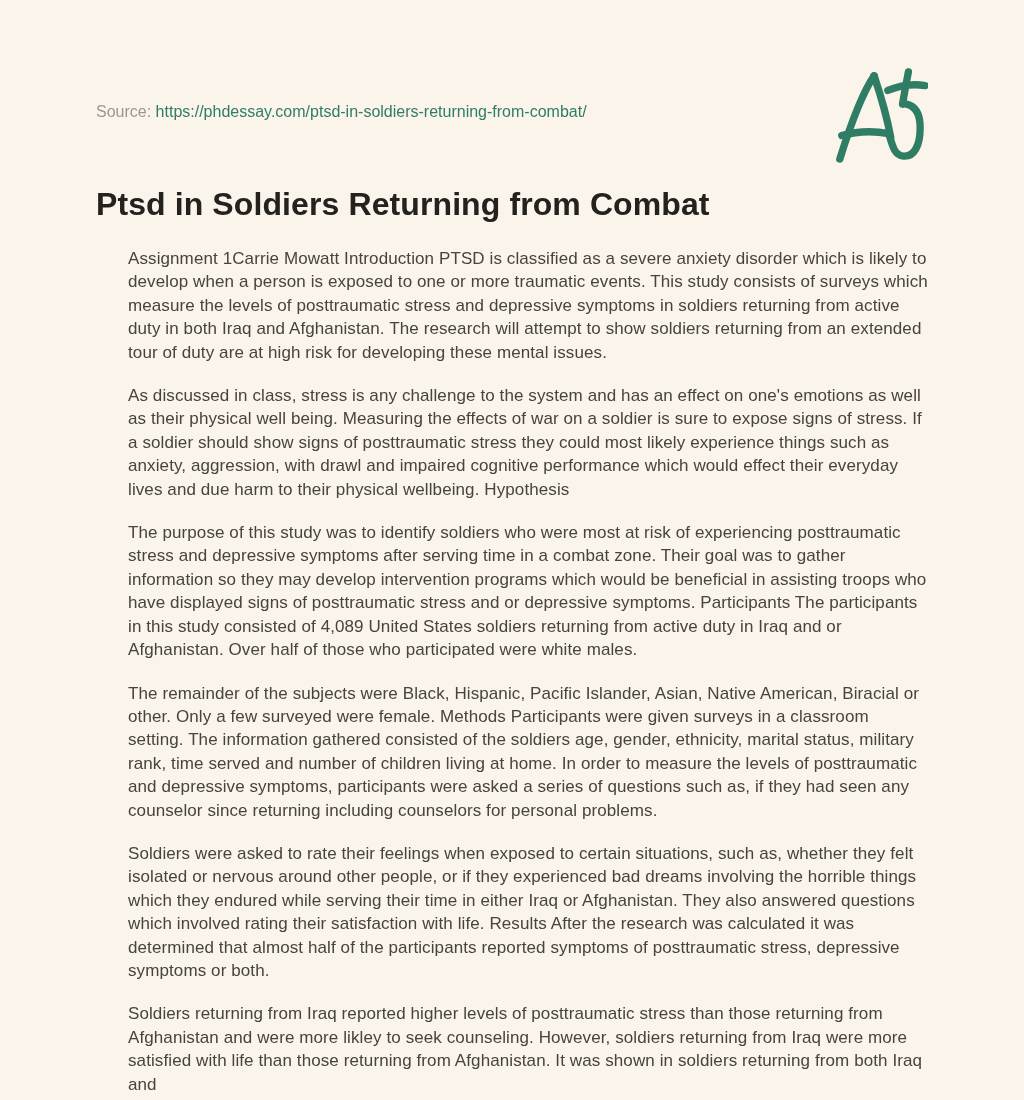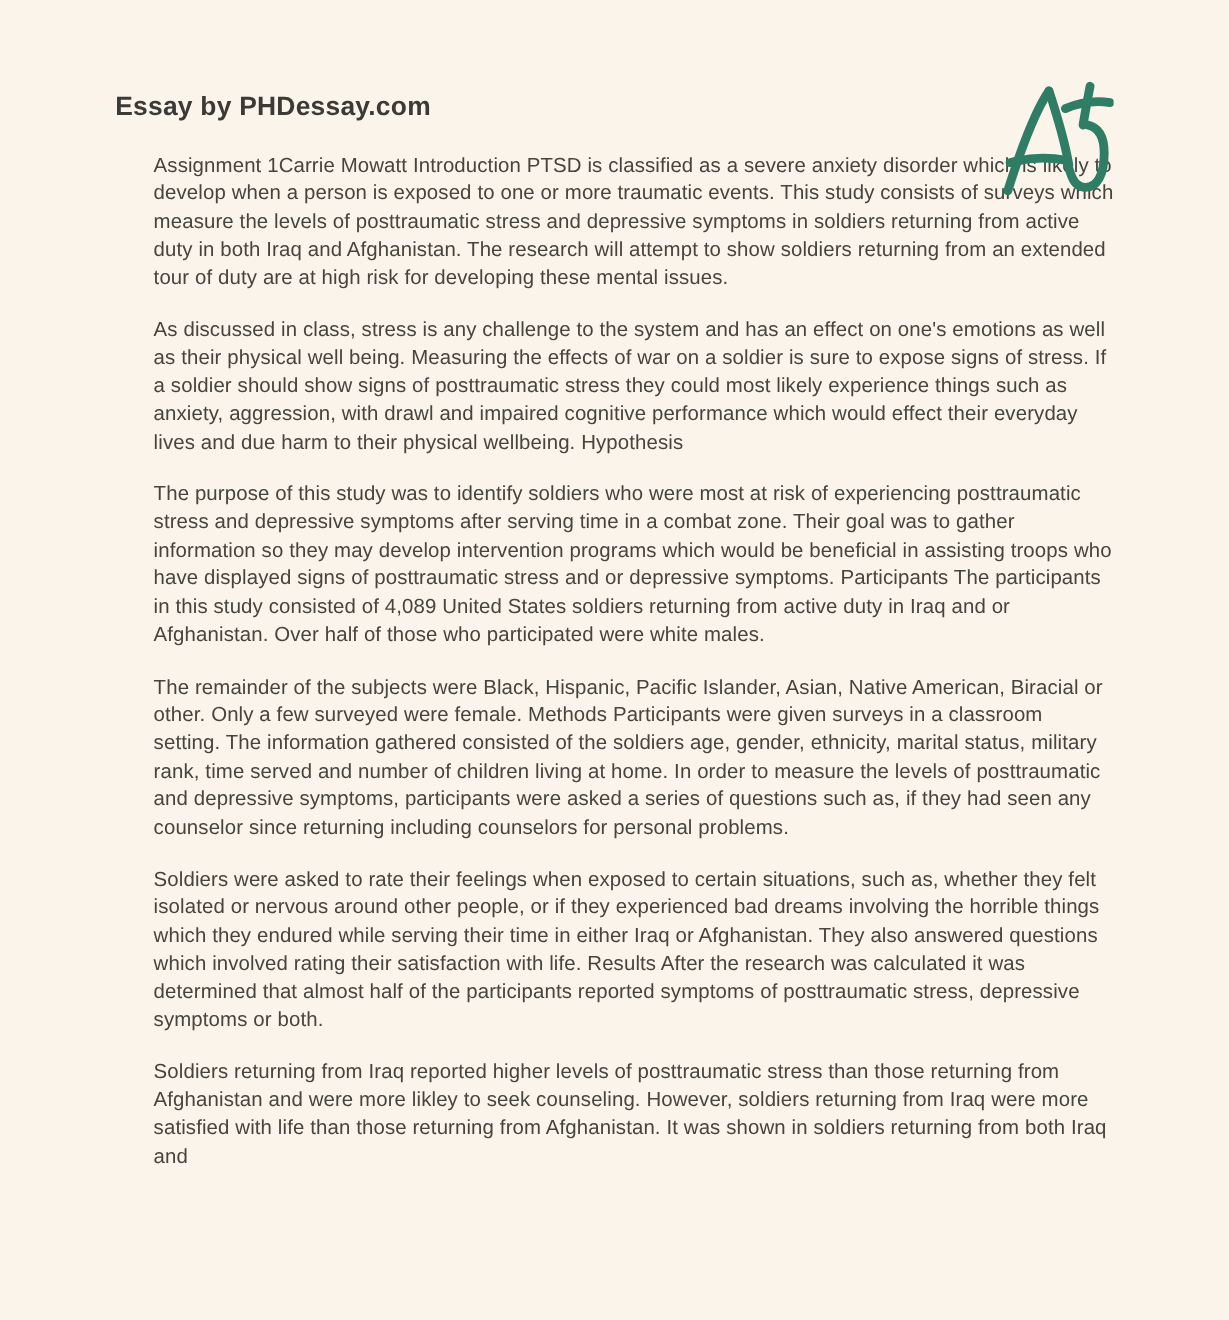--- a/index.html
+++ b/index.html
@@ -68,34 +68,38 @@
     margin-bottom: 20px;
     letter-spacing: 0.1px;
     margin-left: 32px;
   }
 </style>
 </head>
 <body>
 
 <div class="page">
 
-  <div class="byline">Essay by PHDessay.com</div>
 
+  <div class="source-line">
+    <span>Source:</span>
+    <a href="#">https://phdessay.com/ptsd-in-soldiers-returning-from-combat/</a>
+  </div>
 
   <div class="logo">
     <svg viewBox="0 0 100 100" fill="none" stroke="currentColor" stroke-width="7.5" stroke-linecap="round" stroke-linejoin="round">
       <path d="M 10 96 C 20 64, 32 30, 45 11"></path>
       <path d="M 45 11 C 52 32, 58 52, 62 74"></path>
       <path d="M 12 72 C 26 68, 44 67, 60 70"></path>
       <path d="M 60 70 C 64 84, 66 92, 75 93 C 86 94, 92 82, 92 64 C 92 50, 87 42, 78 40"></path>
       <path d="M 80 7 C 78 17, 76 28, 74 40"></path>
       <path d="M 59 26 C 71 21, 85 19, 97 21"></path>
     </svg>
   </div>
 
+  <h1 class="title">Ptsd in Soldiers Returning from Combat</h1>
 
   <div class="essay-body">
     <p>Assignment 1Carrie Mowatt Introduction PTSD is classified as a severe anxiety disorder which is likely to develop when a person is exposed to one or more traumatic events. This study consists of surveys which measure the levels of posttraumatic stress and depressive symptoms in soldiers returning from active duty in both Iraq and Afghanistan. The research will attempt to show soldiers returning from an extended tour of duty are at high risk for developing these mental issues.</p>
     <p>As discussed in class, stress is any challenge to the system and has an effect on one's emotions as well as their physical well being. Measuring the effects of war on a soldier is sure to expose signs of stress. If a soldier should show signs of posttraumatic stress they could most likely experience things such as anxiety, aggression, with drawl and impaired cognitive performance which would effect their everyday lives and due harm to their physical wellbeing. Hypothesis</p>
     <p>The purpose of this study was to identify soldiers who were most at risk of experiencing posttraumatic stress and depressive symptoms after serving time in a combat zone. Their goal was to gather information so they may develop intervention programs which would be beneficial in assisting troops who have displayed signs of posttraumatic stress and or depressive symptoms. Participants The participants in this study consisted of 4,089 United States soldiers returning from active duty in Iraq and or Afghanistan. Over half of those who participated were white males.</p>
     <p>The remainder of the subjects were Black, Hispanic, Pacific Islander, Asian, Native American, Biracial or other. Only a few surveyed were female. Methods Participants were given surveys in a classroom setting. The information gathered consisted of the soldiers age, gender, ethnicity, marital status, military rank, time served and number of children living at home. In order to measure the levels of posttraumatic and depressive symptoms, participants were asked a series of questions such as, if they had seen any counselor since returning including counselors for personal problems.</p>
     <p>Soldiers were asked to rate their feelings when exposed to certain situations, such as, whether they felt isolated or nervous around other people, or if they experienced bad dreams involving the horrible things which they endured while serving their time in either Iraq or Afghanistan. They also answered questions which involved rating their satisfaction with life. Results After the research was calculated it was determined that almost half of the participants reported symptoms of posttraumatic stress, depressive symptoms or both.</p>
     <p>Soldiers returning from Iraq reported higher levels of posttraumatic stress than those returning from Afghanistan and were more likley to seek counseling. However, soldiers returning from Iraq were more satisfied with life than those returning from Afghanistan. It was shown in soldiers returning from both Iraq and</p>
   </div>
 

